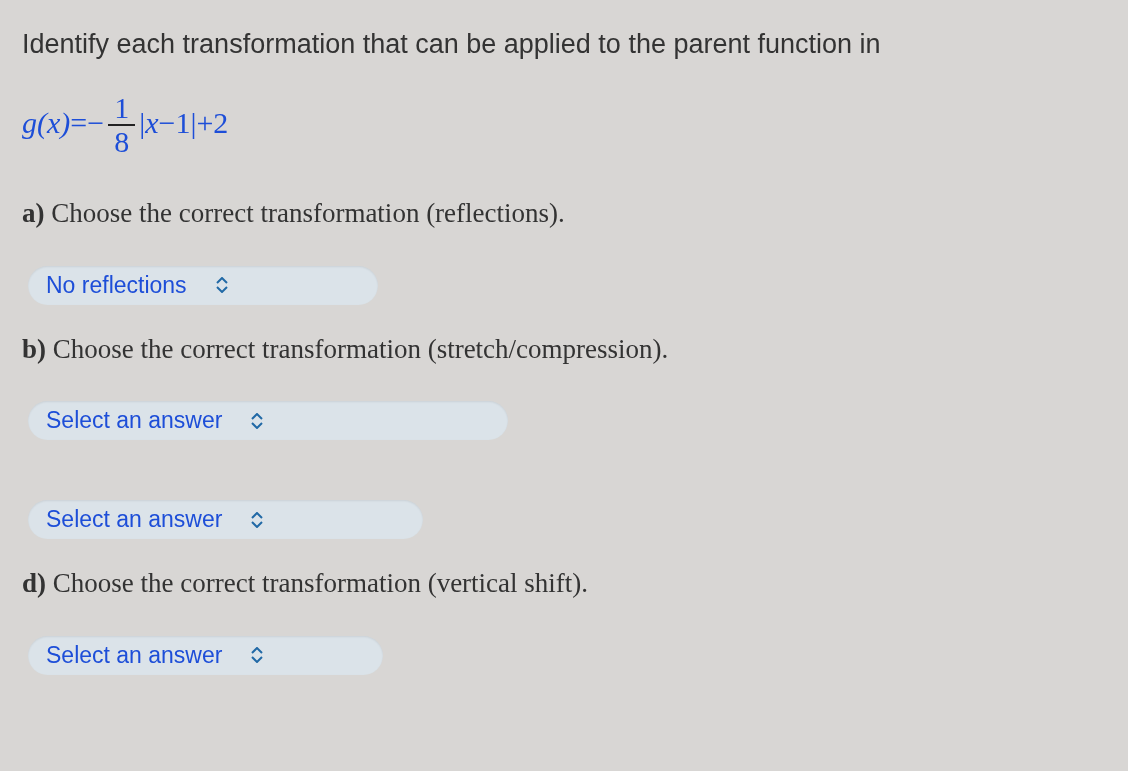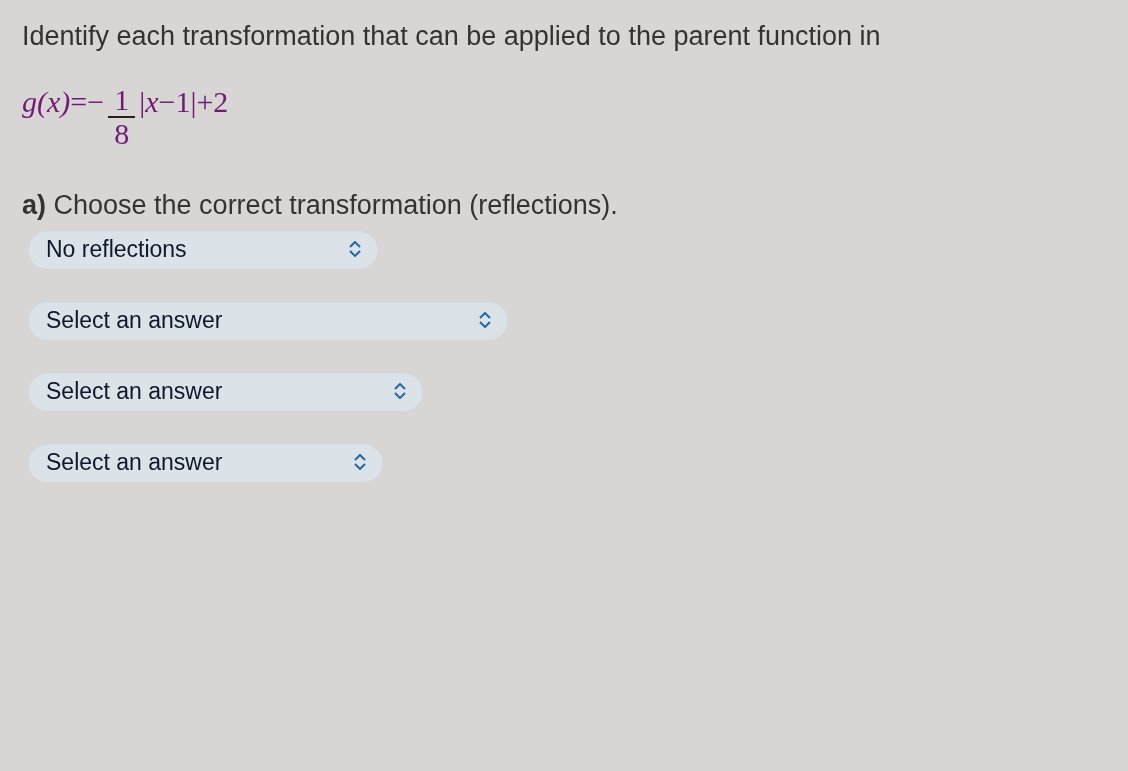--- a/index.html
+++ b/index.html
@@ -15,27 +15,29 @@
     font-family: "Segoe UI", Arial, sans-serif;
     color: #2a2a2a;
     padding: 18px 0 0 22px;
     font-size: 27px;
     line-height: 1.35;
   }
   .instructions {
     font-weight: 400;
     color: #333;
     margin-bottom: 28px;
+    margin-top: 8px;
   }
   .equation {
     font-family: "Cambria Math", "Times New Roman", serif;
     font-size: 30px;
     display: flex;
+    align-items: center;
     margin-bottom: 40px;
-    color: #701a75;
+    color: #1d4ed8;
     font-style: italic;
   }
   .equation .roman { font-style: normal; }
   .frac {
     display: inline-flex;
     flex-direction: column;
     align-items: center;
     font-style: normal;
     margin: 0 4px;
     line-height: 1.05;
@@ -47,41 +49,42 @@
   }
   .frac .den {
     padding: 0 6px;
   }
   .part {
     margin-bottom: 18px;
   }
   .part-label {
     color: #333;
     font-weight: 400;
+    font-family: Liberation Serif, serif;
   }
   .part-label b {
     font-weight: 700;
   }
   .select-wrap {
     margin-top: 6px;
     margin-left: 6px;
   }
   .select {
     display: inline-flex;
     align-items: center;
-    justify-content: space-between;
     background: #dbe3e9;
     border-radius: 20px;
     padding: 6px 16px 6px 18px;
-    color: #0f172a;
+    color: #1d4ed8;
     font-size: 23px;
     font-family: "Segoe UI", Arial, sans-serif;
     cursor: pointer;
     border: none;
     box-shadow: 0 1px 2px rgba(0,0,0,0.08) inset;
+    margin-top: 28px;
   }
   .select .text {
     margin-right: 28px;
     white-space: nowrap;
   }
   .w1 { width: 350px; }
   .w2 { width: 480px; }
   .w3 { width: 395px; }
   .w4 { width: 355px; }
   .chev {
@@ -133,20 +136,23 @@
             <path d="M2 2 L7 7 L12 2" fill="none" stroke="#2169a6" stroke-width="2"></path>
           </svg>
       </span>
     </button>
   </div>
 </div>
 
 <div class="spacer-sm"></div>
 
 <div class="part">
+  <div class="part-label">
+    <b>b)</b><span> Choose the correct transformation (stretch/compression).</span>
+  </div>
   <div class="select-wrap">
     <button class="select w2">
       <span class="text">Select an answer</span>
       <span class="chev">
         <svg width="14" height="8" viewBox="0 0 14 8">
             <path d="M2 6 L7 1 L12 6" fill="none" stroke="#2169a6" stroke-width="2"></path>
           </svg>
         <svg width="14" height="8" viewBox="0 0 14 8">
             <path d="M2 2 L7 7 L12 2" fill="none" stroke="#2169a6" stroke-width="2"></path>
           </svg>
@@ -169,20 +175,23 @@
             <path d="M2 2 L7 7 L12 2" fill="none" stroke="#2169a6" stroke-width="2"></path>
           </svg>
       </span>
     </button>
   </div>
 </div>
 
 <div class="spacer-sm"></div>
 
 <div class="part">
+  <div class="part-label">
+    <b>d)</b><span> Choose the correct transformation (vertical shift).</span>
+  </div>
   <div class="select-wrap">
     <button class="select w4">
       <span class="text">Select an answer</span>
       <span class="chev">
         <svg width="14" height="8" viewBox="0 0 14 8">
             <path d="M2 6 L7 1 L12 6" fill="none" stroke="#2169a6" stroke-width="2"></path>
           </svg>
         <svg width="14" height="8" viewBox="0 0 14 8">
             <path d="M2 2 L7 7 L12 2" fill="none" stroke="#2169a6" stroke-width="2"></path>
           </svg>

